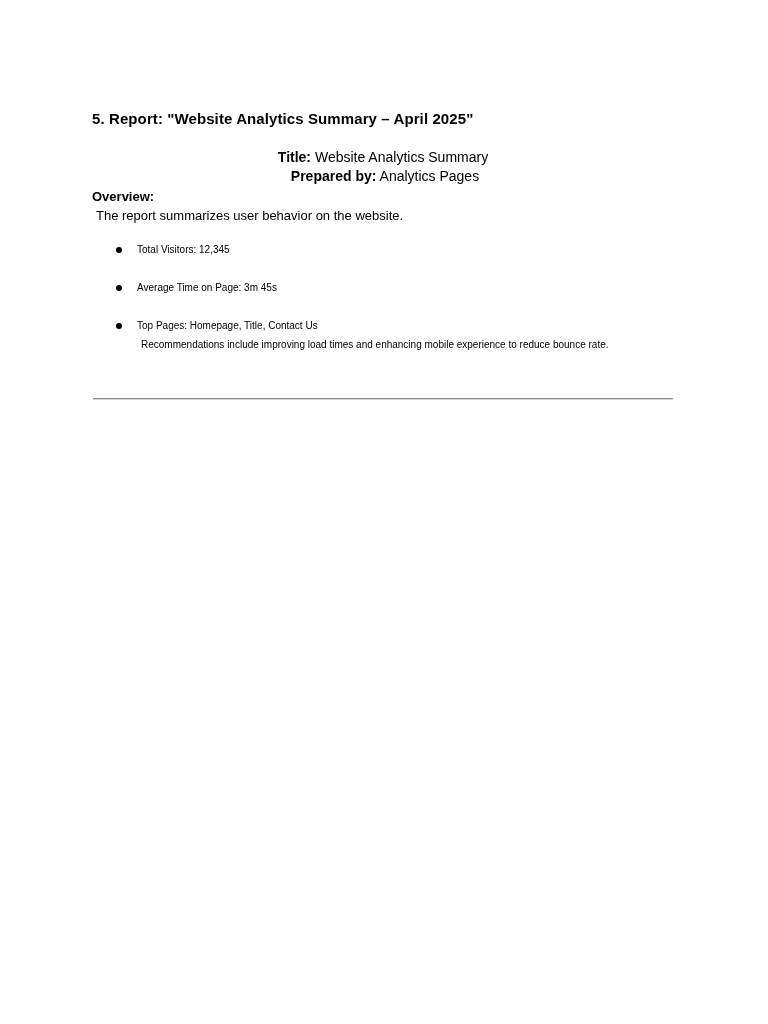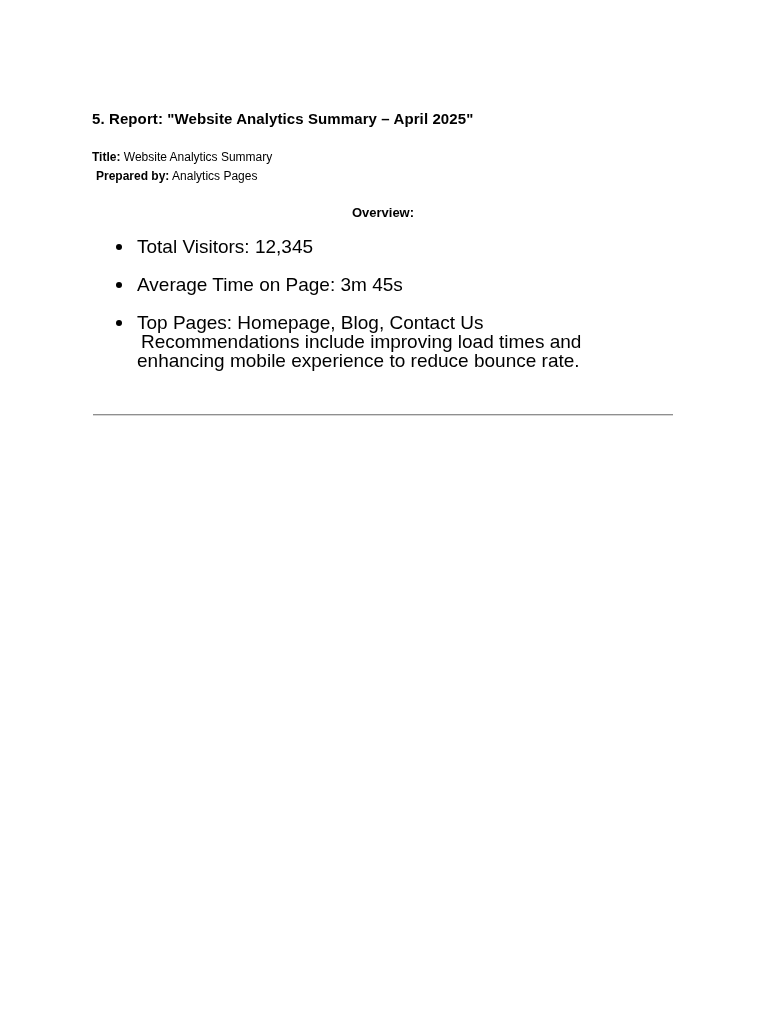--- a/index.html
+++ b/index.html
@@ -25,40 +25,40 @@
   .heading {
     margin: 0;
     font-size: 15px;
     line-height: 18px;
     font-weight: bold;
     color: #000000;
     letter-spacing: 0.1px;
   }
   .meta {
     margin-top: 20px;
-    font-size: 12px;
+    font-size: 14px;
     line-height: 19px;
+    text-align: center;
   }
   .b {
     font-weight: bold;
   }
   .sp {
     padding-left: 4px;   
   }
   .overview {
-    margin-top: 17px;
+    margin-top: 1px;
     font-size: 13px;
     line-height: 19px;
-    text-align: center;
   }
   .bullet-list {
     list-style: none;
     margin: 15px 0 0 0;
     padding: 0;
-    font-size: 19px;
+    font-size: 10px;
     line-height: 19px;
   }
   .bullet-list li {
     position: relative;
     padding-left: 45px;
     margin-bottom: 19px;
   }
   .bullet-list li:last-child {
     margin-bottom: 0;
   }
@@ -96,34 +96,35 @@
       <div class="meta-line">
         <span class="b">Title:</span><span> Website Analytics Summary</span>
       </div>
       <div class="meta-line sp">
         <span class="b">Prepared by:</span><span> Analytics Pages</span>
       </div>
     </div>
 
     <div class="overview">
       <div class="b">Overview:</div>
+      <div class="sp">The report summarizes user behavior on the website.</div>
     </div>
 
     <ul class="bullet-list">
       <li>
         <span class="bullet-dot"></span>
         <span>Total Visitors: 12,345</span>
       </li>
       <li>
         <span class="bullet-dot"></span>
         <span>Average Time on Page: 3m 45s</span>
       </li>
       <li>
         <span class="bullet-dot"></span>
-        <div>Top Pages: Homepage, Blog, Contact Us</div>
+        <div>Top Pages: Homepage, Title, Contact Us</div>
         <div class="note">Recommendations include improving load times and enhancing mobile experience to reduce bounce rate.</div>
       </li>
     </ul>
 
     <div class="divider"></div>
 
   </div>
 </div>
 
 </body></html>

